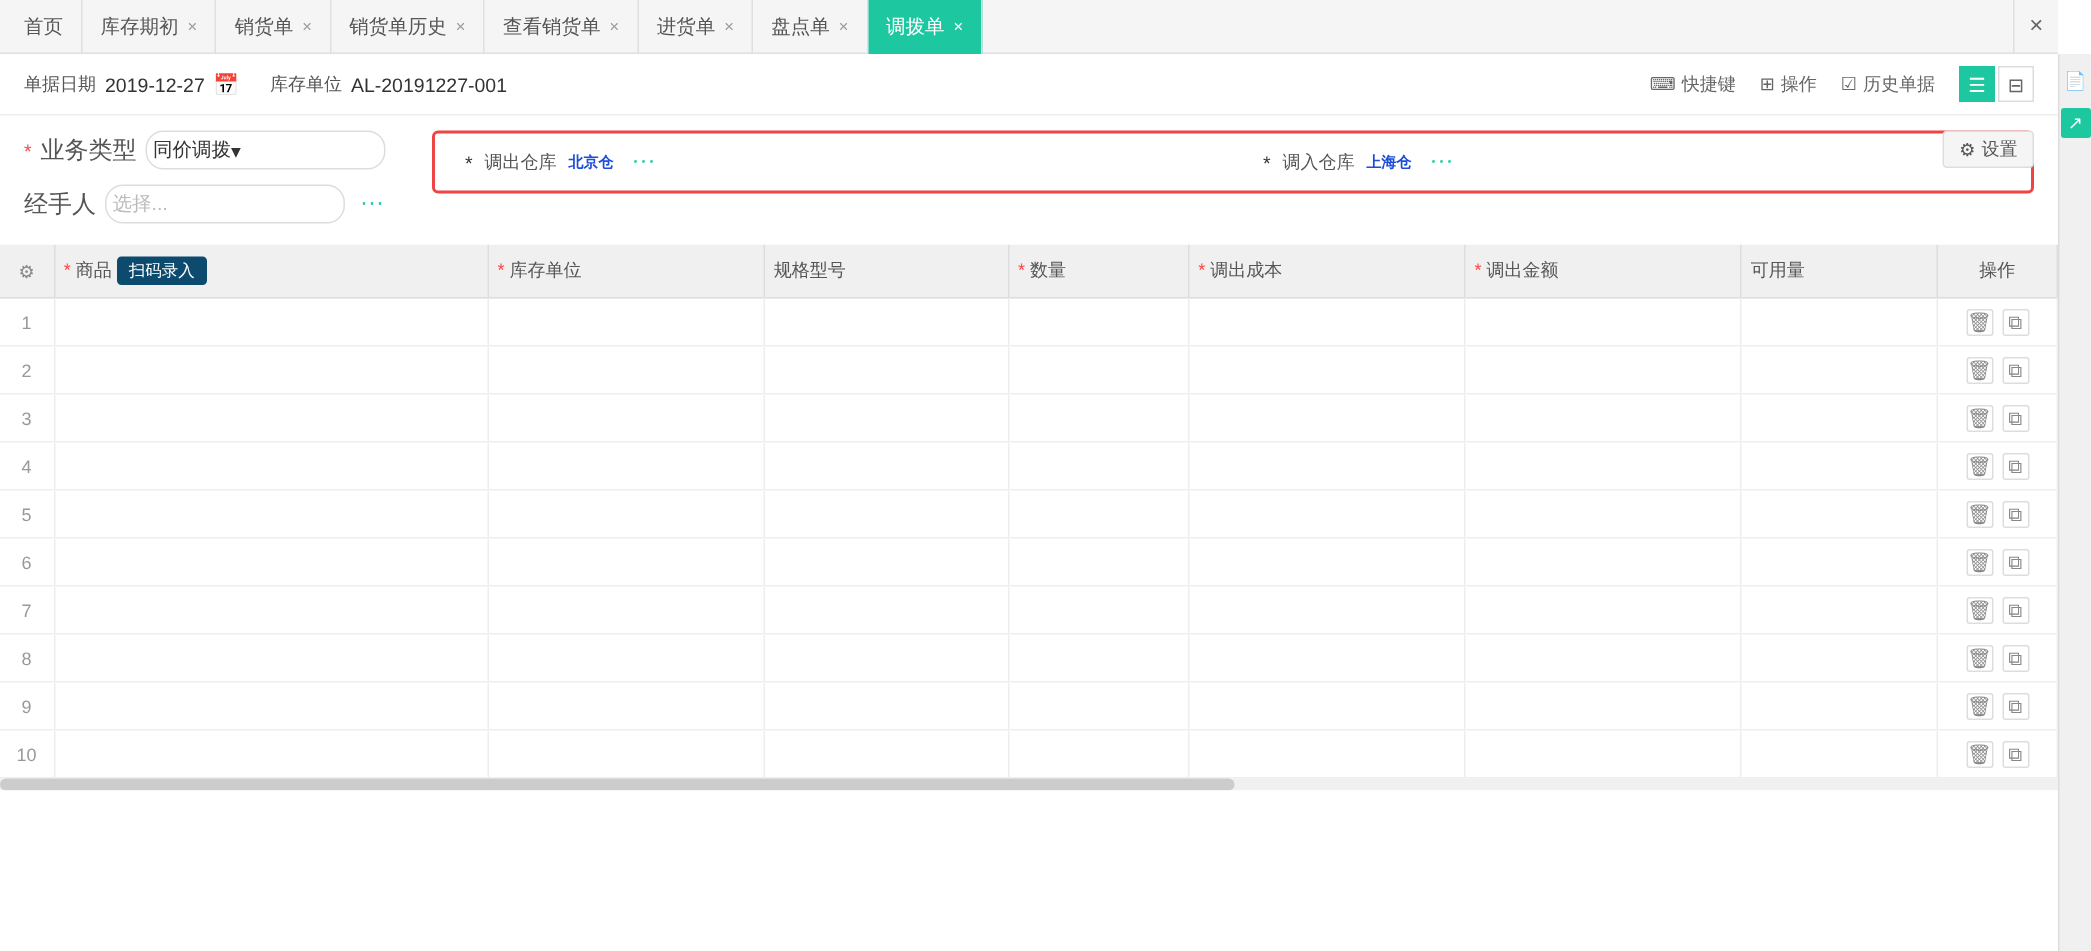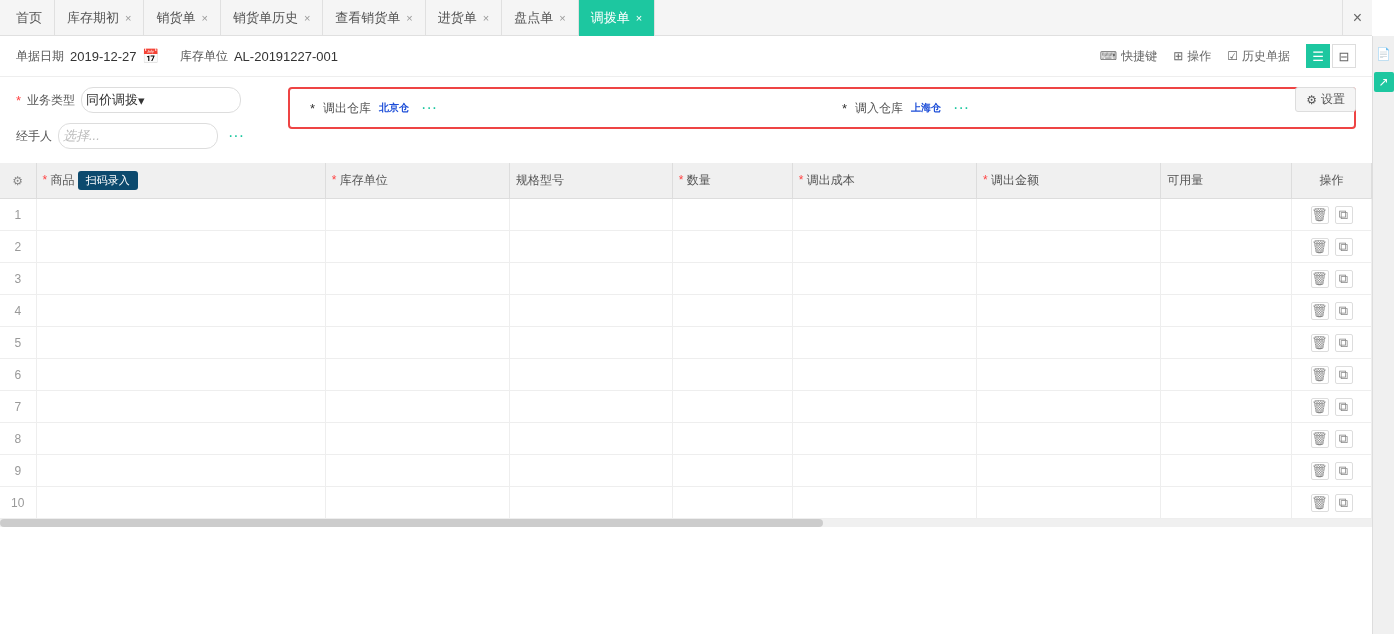--- a/index.html
+++ b/index.html
@@ -122,21 +122,21 @@
       align-items: center;
       gap: 20px;
       margin-bottom: 10px;
     }
     .field-group {
       display: flex;
       align-items: center;
       gap: 6px;
     }
     .field-group .field-label {
-      font-size: 12px;
+      font-size: 16px;
       color: #555;
     }
     .field-group .required { color: #f44; }
     .dropdown-field {
       display: flex;
       align-items: center;
       border: 1px solid #ddd;
       border-radius: 12px;
       padding: 3px 4px;
       min-width: 160px;
@@ -390,21 +390,21 @@
           <div class="dropdown-field">
             <span>同价调拨</span>
             <span>▾</span>
           </div>
         </div>
       </div>
       <div class="form-row" style="margin-top:8px;">
         <div class="field-group">
           <span class="field-label">经手人</span>
           <div class="dropdown-field">
-            <span style="color:#bbb;font-style:italic;">选择...</span>
+            <span style="color:#bbb;">选择...</span>
           </div>
           <span class="more-btn">···</span>
         </div>
       </div>
     </div>
 
     <div style="flex:1; display:flex; align-items:flex-start; position:relative;">
       <div class="warehouse-section">
 
         <div class="warehouse-field">

